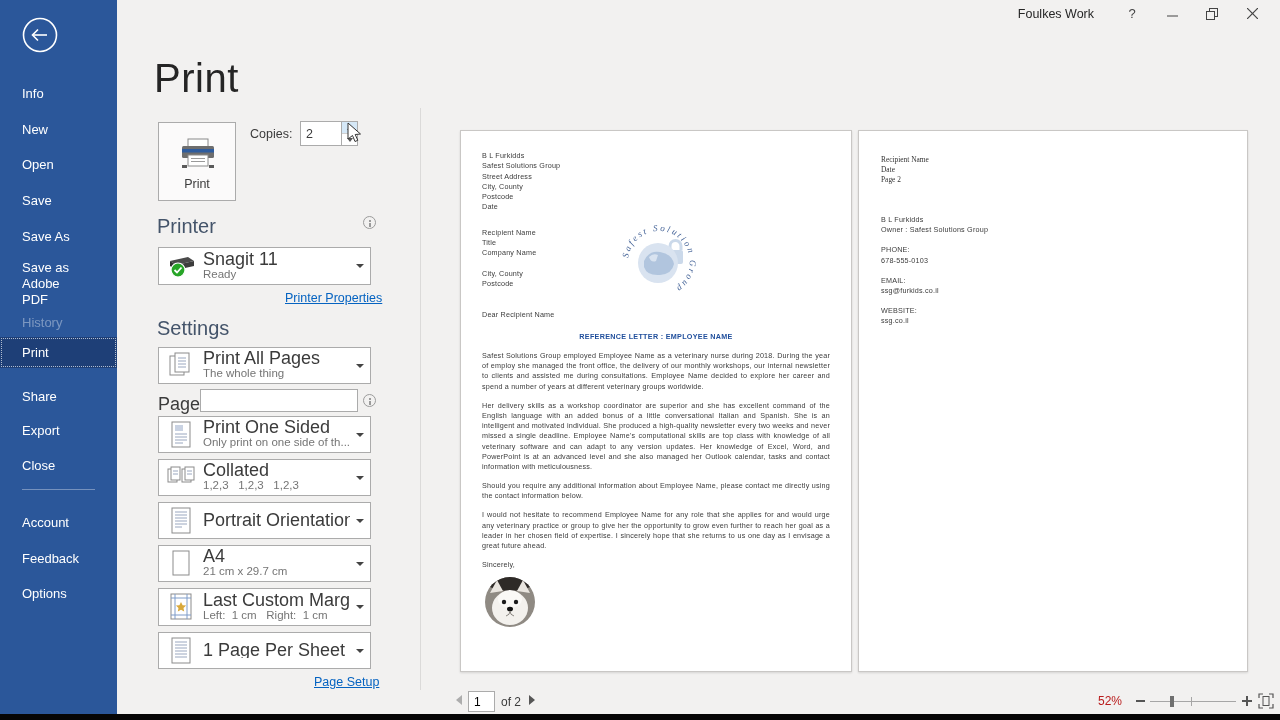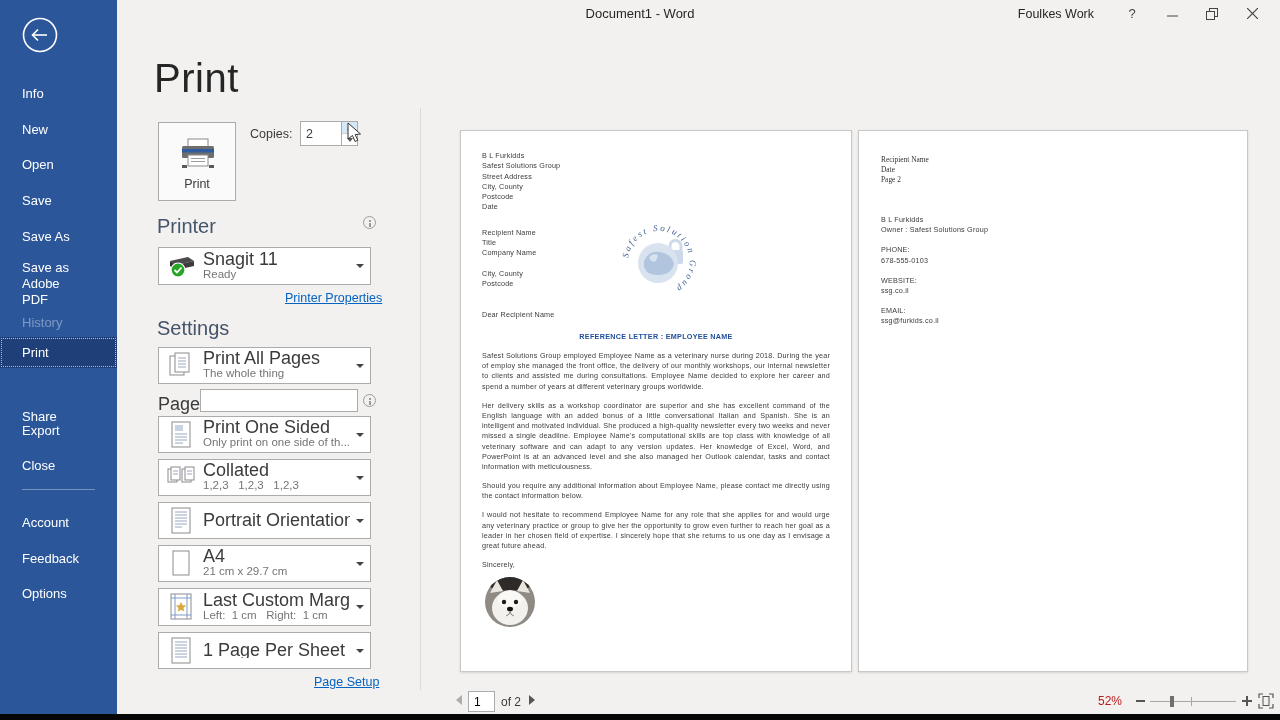--- a/index.html
+++ b/index.html
@@ -104,21 +104,20 @@
   .black-strip { position:absolute; left:0; top:714px; width:1280px; height:6px; background:#060606; }
 
   .cursor { position:absolute; left:347px; top:122px; z-index:50; pointer-events:none; }
 </style>
 </head>
 <body>
 
 <div class="app">
 
   <div class="titlebar">
-    <div class="tb-title">Document1 - Word</div>
     <div class="tb-right">
       <span class="tb-account">Foulkes Work</span>
       <span class="tb-btn">?</span>
       <span class="tb-btn">
         <svg width="11" height="11">
             <line x1="0" y1="8" x2="11" y2="8" stroke="#444" stroke-width="1"></line>
           </svg>
       </span>
       <span class="tb-btn">
         <svg width="12" height="12" fill="none" stroke="#444" stroke-width="1">
@@ -144,21 +143,21 @@
       </svg>
     </div>
     <div class="side-item" style="top:78px">Info</div>
     <div class="side-item" style="top:114px">New</div>
     <div class="side-item" style="top:149px">Open</div>
     <div class="side-item" style="top:185px">Save</div>
     <div class="side-item" style="top:221px">Save As</div>
     <div class="side-item two-line" style="top:257px">Save as Adobe PDF</div>
     <div class="side-item dimmed" style="top:307px">History</div>
     <div class="side-item selected" style="top:337px;height:31px">Print</div>
-    <div class="side-item" style="top:401px">Share</div>
+    <div class="side-item" style="top:381px">Share</div>
     <div class="side-item" style="top:415px">Export</div>
     <div class="side-item" style="top:450px">Close</div>
     <div class="side-divider" style="top:489px"></div>
     <div class="side-item" style="top:507px">Account</div>
     <div class="side-item" style="top:543px">Feedback</div>
     <div class="side-item" style="top:578px">Options</div>
   </div>
 
   <div class="page-title">Print</div>
 
@@ -428,26 +427,26 @@
     <div class="p2-body">
       <div class="blk">
         <div>B L Furkidds</div>
         <div>Owner : Safest Solutions Group</div>
       </div>
       <div class="blk">
         <div>PHONE:</div>
         <div>678-555-0103</div>
       </div>
       <div class="blk">
+        <div>EMAIL:</div>
+        <div>ssg@furkids.co.il</div>
+      </div>
+      <div class="blk">
         <div>WEBSITE:</div>
         <div>ssg.co.il</div>
-      </div>
-      <div class="blk">
-        <div>EMAIL:</div>
-        <div>ssg@furkids.co.il</div>
       </div>
     </div>
   </div>
 
   <div class="bottom-bar">
     <span class="nav-arrow" style="left:33px">
         <span class="tri-left"></span>
       </span>
     <input class="pagenum-input" value="1" style="">
     <span class="of-label">of 2</span>

